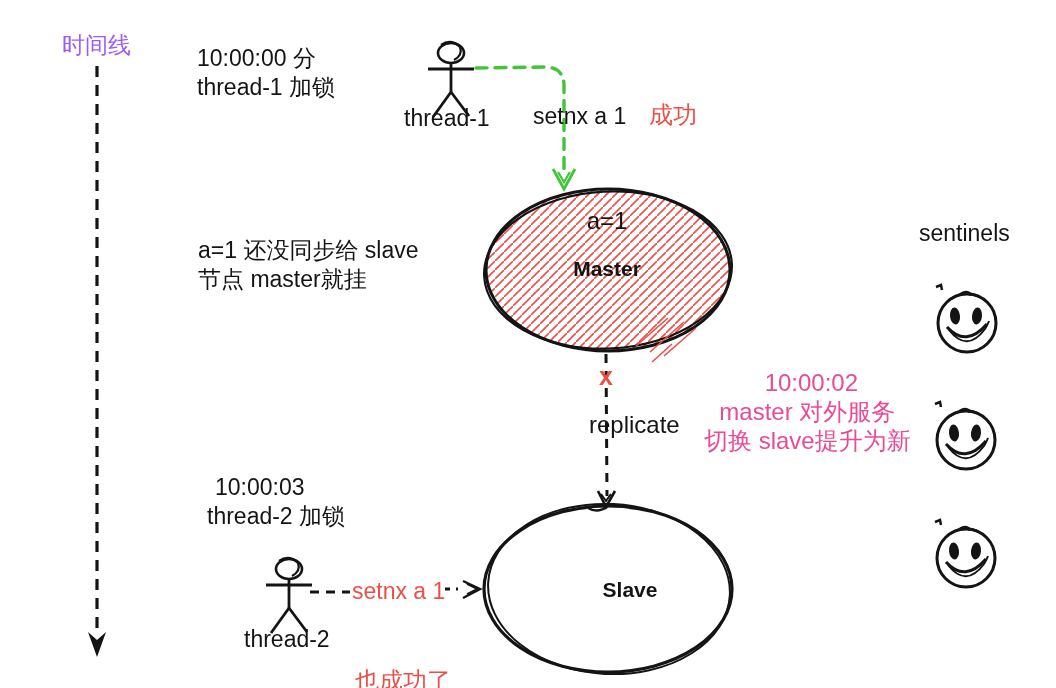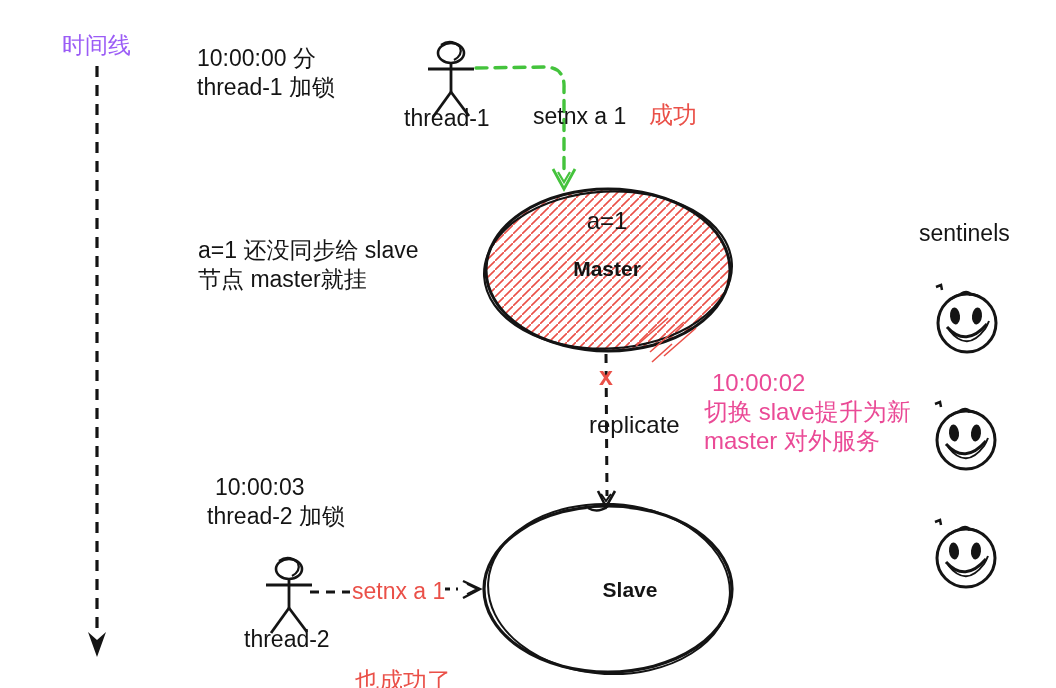--- a/index.html
+++ b/index.html
@@ -10,21 +10,21 @@
     position:relative; width:1056px; height:688px; background:#ffffff; overflow:hidden;
     font-family:"Liberation Sans","DejaVu Sans",sans-serif; color:var(--ink);
   }
   .stage svg{position:absolute;left:0;top:0;}
   .txt{position:absolute; white-space:nowrap; font-size:23px; line-height:29px;}
   .txt div{white-space:nowrap;}
   .indent{padding-left:8px;}
   .purple{color:var(--purple);}
   .red{color:var(--red);}
   .pink{color:var(--pink);}
-  .big{font-size:24px;}
+  .big{font-size:24px;text-align:center;}
   .node-label{font-weight:bold; font-size:21px; transform:translateX(-50%);}
   .statusx{font-weight:bold; font-size:25px;}
   
   .ink-stroke{stroke:var(--ink); fill:none;}
   .green-stroke{stroke:var(--green); fill:none;}
   .red-stroke{stroke:var(--red); fill:none;}
   .ink-fill{fill:var(--ink); stroke:none;}
   .hatch-line{stroke:var(--red); stroke-width:1.6;}
 </style>
 </head>
@@ -125,22 +125,22 @@
   </div>
 
   <div class="txt" style="left:919px; top:219px;">sentinels</div>
 
   <div class="txt red statusx" style="left:599px; top:362px;">x</div>
 
   <div class="txt big" style="left:559px; top:410px;margin-left:30px;">replicate</div>
 
   <div class="txt pink big" style="left:704px; top:368px;">
     <div class="indent">10:00:02</div>
+    <div>master 对外服务</div>
     <div>切换 slave提升为新</div>
-    <div>master 对外服务</div>
   </div>
 
   <div class="txt" style="left:207px; top:473px;">
     <div class="indent">10:00:03</div>
     <div>thread-2 加锁</div>
   </div>
 
   <div class="txt red" style="left:352px; top:577px;">setnx a 1</div>
 
   <div class="txt" style="left:244px; top:625px;">thread-2</div>

